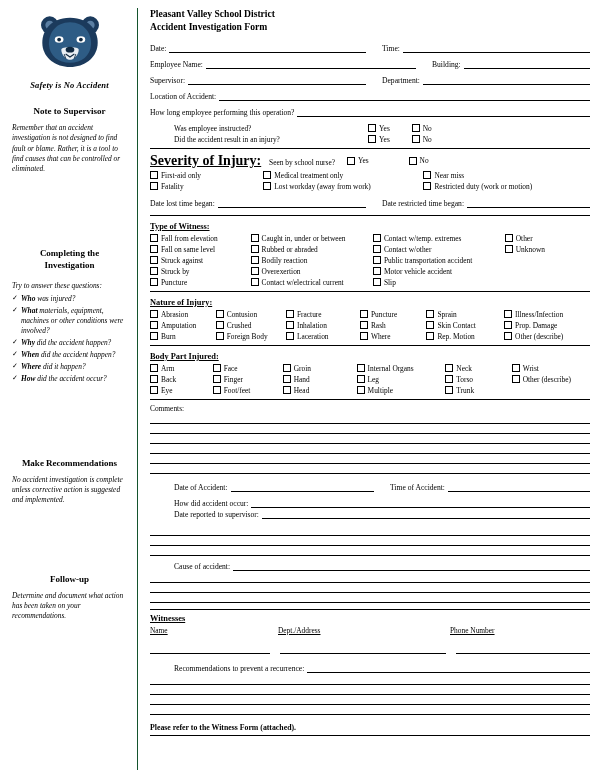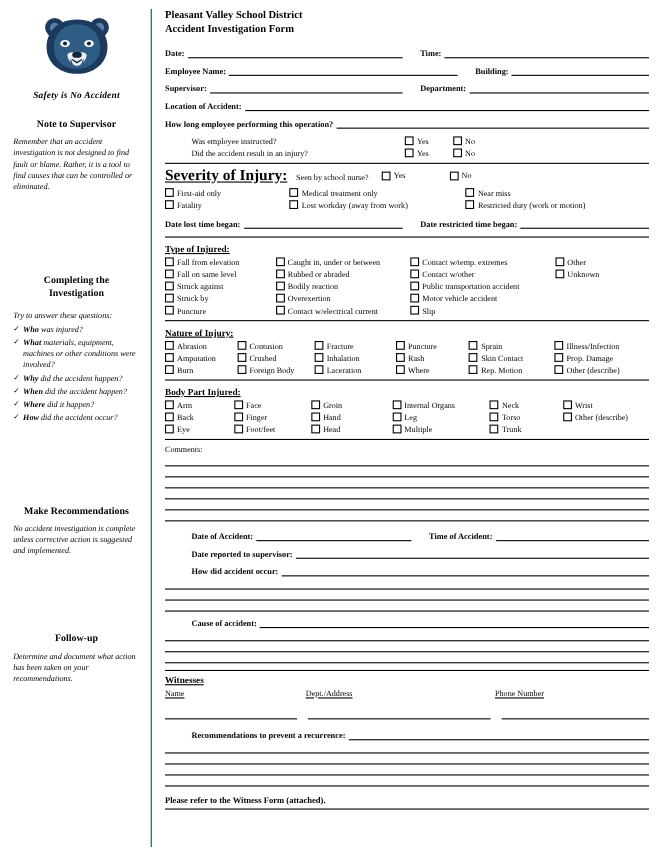--- a/index.html
+++ b/index.html
@@ -102,21 +102,20 @@
   .doc-title {
     font-weight: bold;
     font-size: 9.6px;
     line-height: 1.35;
     margin-bottom: 10px;
   }
   .row {
     display: flex;
     align-items: flex-end;
     margin-bottom: 7px;
-    font-weight: bold;
   }
   .fld {
     display: flex;
     align-items: flex-end;
     flex: 1 1 auto;
   }
   .lbl {
     white-space: nowrap;
     font-size: 7.6px;
     padding-right: 3px;
@@ -437,21 +436,21 @@
       <div class="gap"></div>
       <div class="fld">
         <span class="lbl">Date restricted time began:</span>
         <span class="line"></span>
       </div>
     </div>
 
     <div class="hr"></div>
 
     <div>
-      <div class="sec-title">Type of Injured:</div>
+      <div class="sec-title">Type of Witness:</div>
       <div class="grid4">
         <span class="opt">
             <span class="cb"></span>
             <span>Fall from elevation</span>
           </span>
         <span class="opt">
             <span class="cb"></span>
             <span>Caught in, under or between</span>
           </span>
         <span class="opt">
@@ -704,30 +703,30 @@
         <span class="lbl">Date of Accident:</span>
         <span class="line"></span>
       </div>
       <div class="gap"></div>
       <div class="fld">
         <span class="lbl">Time of Accident:</span>
         <span class="line"></span>
       </div>
     </div>
 
+    <div class="row indent" style="margin-bottom:2px;">
+      <div class="fld">
+        <span class="lbl">How did accident occur:</span>
+        <span class="line"></span>
+      </div>
+    </div>
+
     <div class="row indent">
       <div class="fld">
         <span class="lbl">Date reported to supervisor:</span>
-        <span class="line"></span>
-      </div>
-    </div>
-
-    <div class="row indent" style="margin-bottom:2px;">
-      <div class="fld">
-        <span class="lbl">How did accident occur:</span>
         <span class="line"></span>
       </div>
     </div>
     <div class="comments-lines">
       <div class="line-full"></div>
       <div class="line-full"></div>
       <div class="line-full"></div>
     </div>
 
     <div class="row indent" style="margin-top:6px;margin-bottom:2px;">

